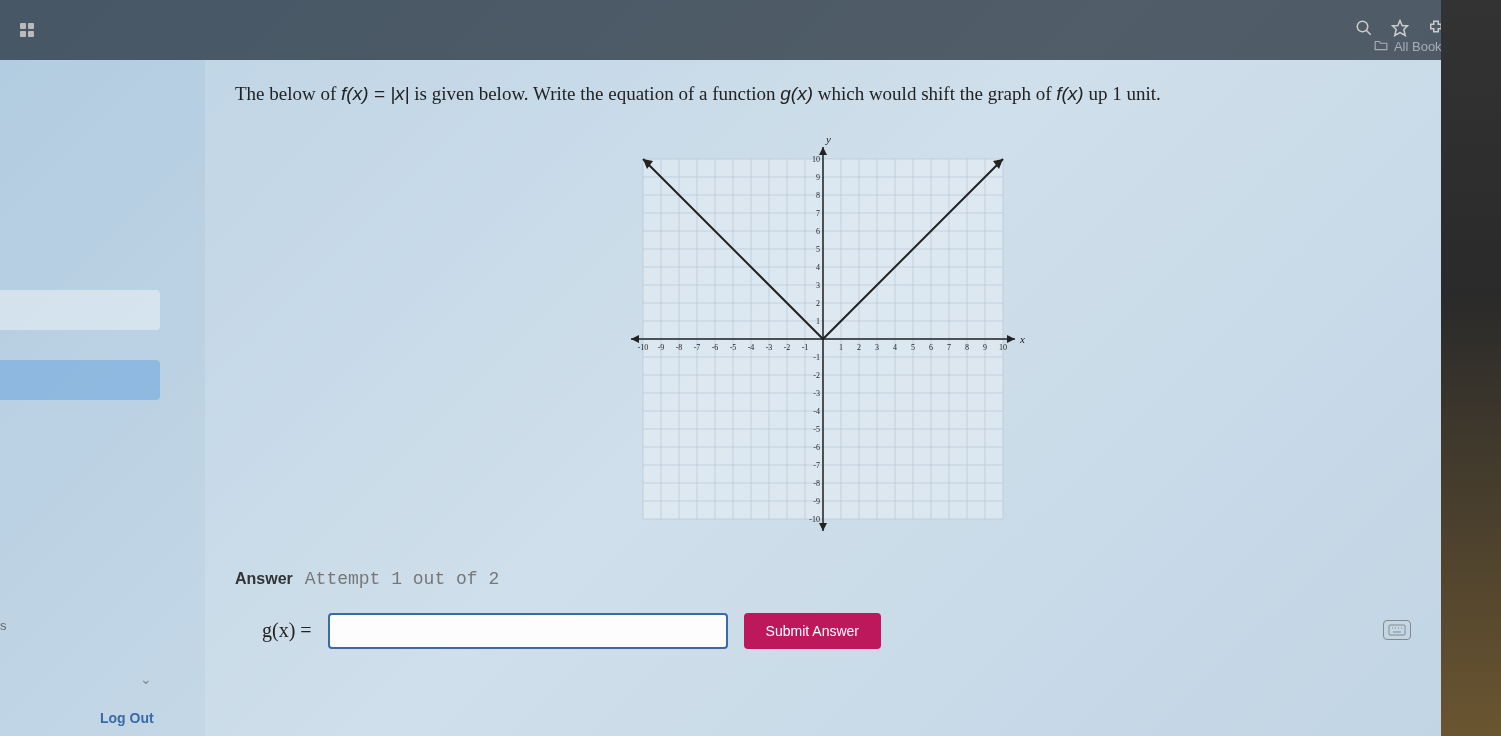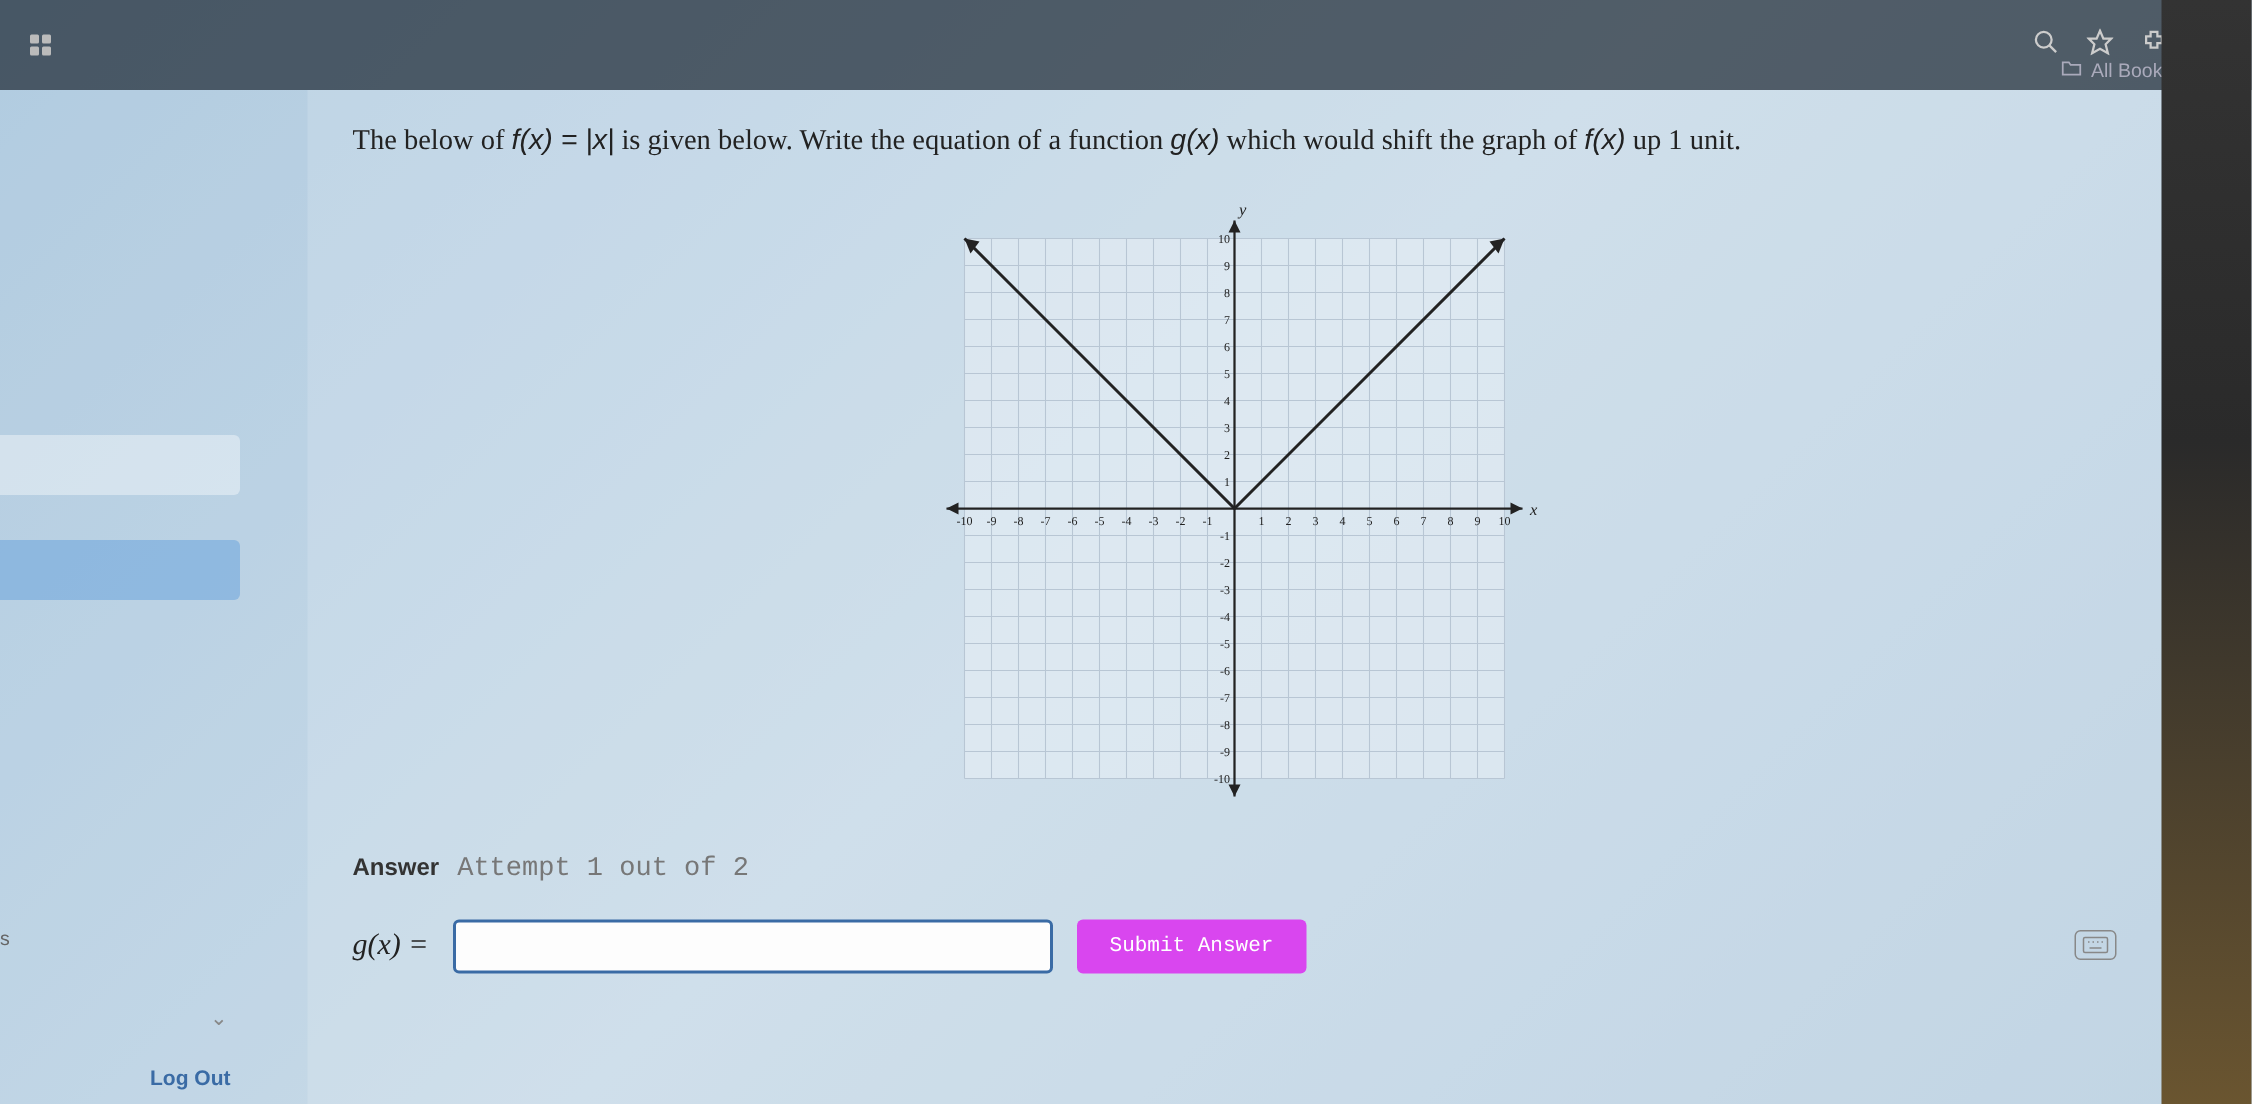--- a/index.html
+++ b/index.html
@@ -104,41 +104,41 @@
 .answer-label { font-weight: bold; font-size: 16px; color: #333; }
 .attempt { font-size: 18px; color: #777; font-family: Liberation Mono, monospace; }
 .input-row {
   display: flex;
   align-items: center;
   gap: 16px;
   margin-top: 24px;
 }
 .gx {
   font-family: 'Times New Roman', serif;
-  font-style: italic;
   font-size: 20px;
   color: #222;
+  margin-left: 27px;
 }
 .answer-input {
   width: 400px;
   height: 36px;
   border: 2px solid #3a6ba5;
   border-radius: 4px;
   padding: 4px 10px;
   font-size: 16px;
   background: #fdfdfd;
 }
 .submit-btn {
-  background: #d946ef;
+  background: #be185d;
   color: #fff;
   border: none;
   padding: 10px 22px;
   border-radius: 4px;
   font-size: 14px;
-  font-family: Liberation Mono, monospace;
+  font-family: Liberation Sans, sans-serif;
   cursor: pointer;
 }
 .keyboard-icon {
   position: absolute;
   right: 30px;
   top: 560px;
   width: 28px;
   height: 20px;
   border: 1.5px solid #888;
   border-radius: 4px;

